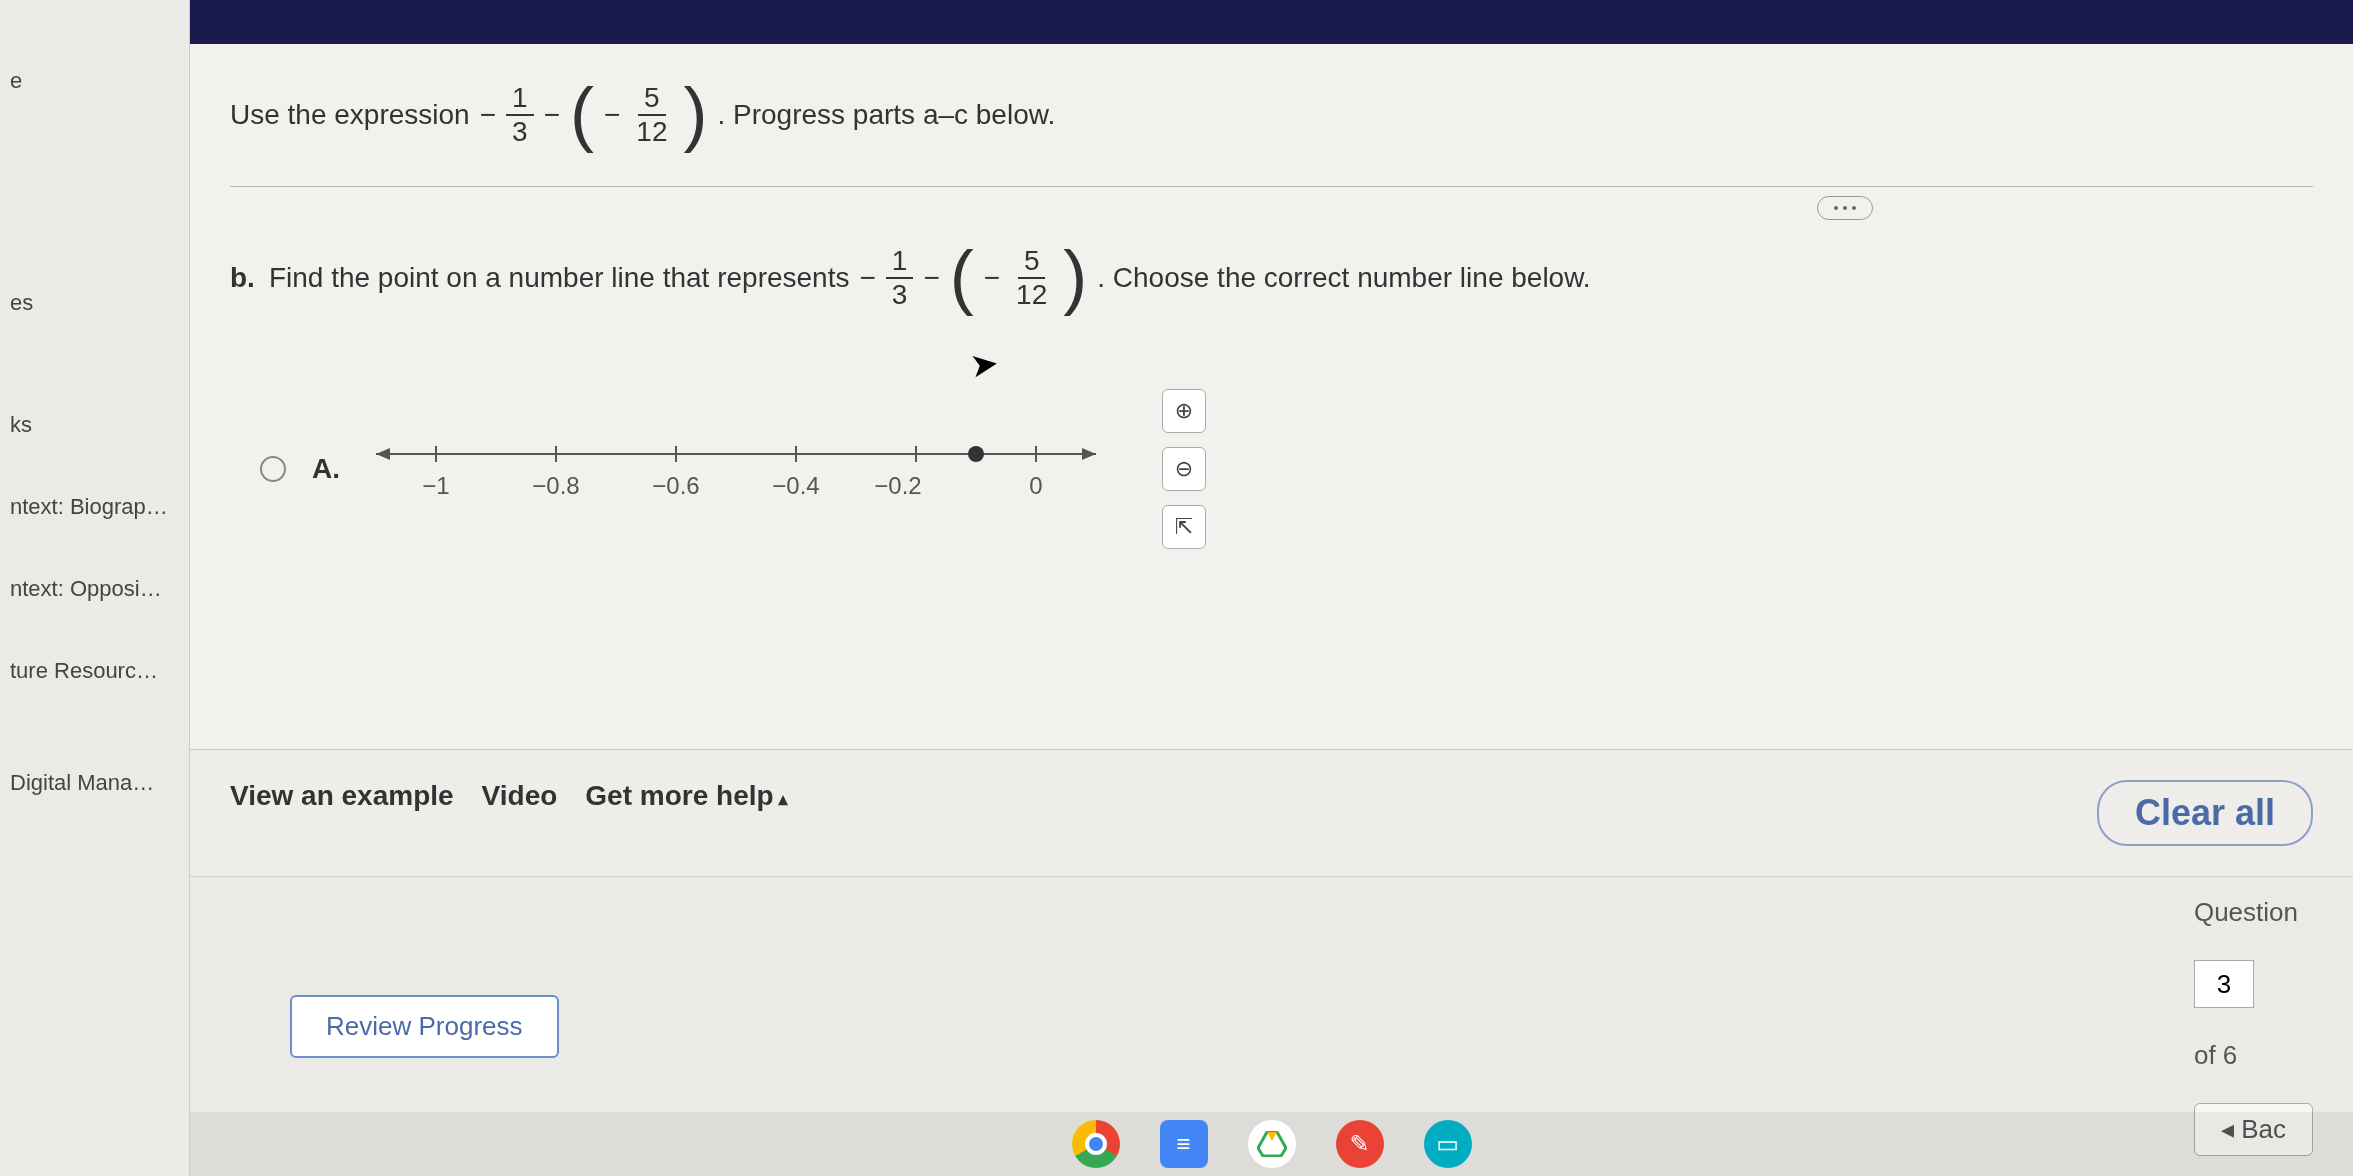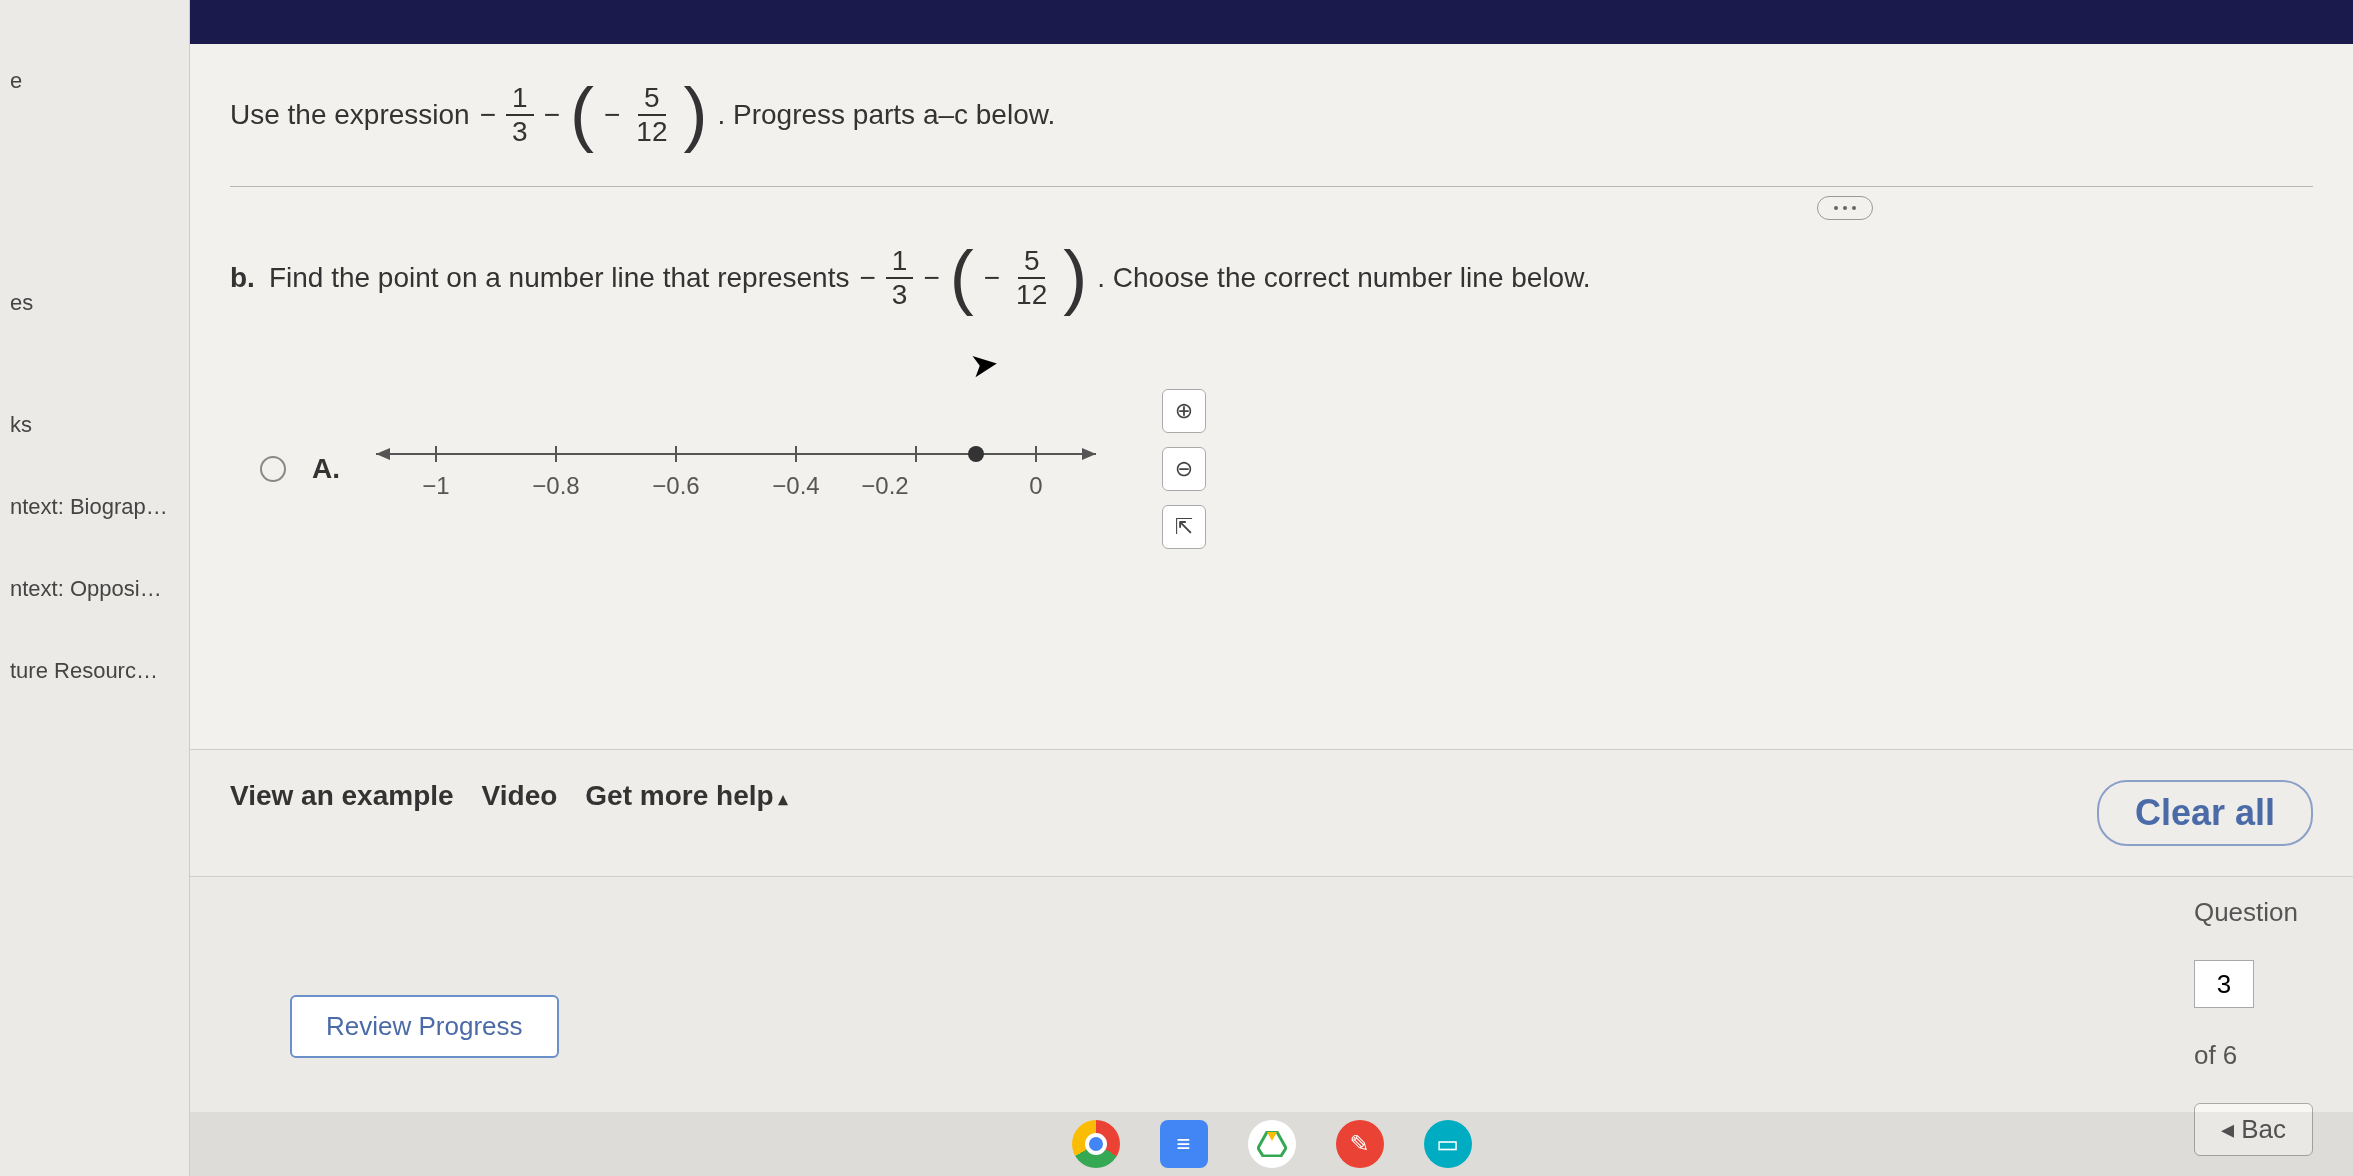--- a/index.html
+++ b/index.html
@@ -246,20 +246,21 @@
 </head>
 <body>
 
 <div class="sidebar">
   <div class="sidebar-item">e</div>
   <div class="sidebar-item" style="margin-top:140px">es</div>
   <div class="sidebar-item" style="margin-top:40px">ks</div>
   <div class="sidebar-item">ntext: Biograp…</div>
   <div class="sidebar-item">ntext: Opposi…</div>
   <div class="sidebar-item">ture Resourc…</div>
+  <div class="sidebar-item" style="margin-top:30px">Digital Mana…</div>
 </div>
 
 <div class="main">
   <div class="topbar"></div>
 
   <div class="content">
 
     <div class="intro">
       <span>Use the expression</span>
       <span>−</span>
@@ -322,21 +323,21 @@
           <line x1="430" y1="22" x2="430" y2="38" stroke="#555" stroke-width="2"></line>
           <line x1="550" y1="22" x2="550" y2="38" stroke="#555" stroke-width="2"></line>
           <line x1="670" y1="22" x2="670" y2="38" stroke="#555" stroke-width="2"></line>
 
           <circle cx="610" cy="30" r="8" fill="#333"></circle>
         </svg>
         <span class="nl-tick-label" style="left:70px">−1</span>
         <span class="nl-tick-label" style="left:190px">−0.8</span>
         <span class="nl-tick-label" style="left:310px">−0.6</span>
         <span class="nl-tick-label" style="left:430px">−0.4</span>
-        <span class="nl-tick-label" style="left:519px">−0.2</span>
+        <span class="nl-tick-label" style="left:532px">−0.2</span>
         <span class="nl-tick-label" style="left:670px">0</span>
       </div>
 
       <div class="icon-stack">
         <div class="icon-btn">⊕</div>
         <div class="icon-btn">⊖</div>
         <div class="icon-btn">⇱</div>
       </div>
     </div>
 

